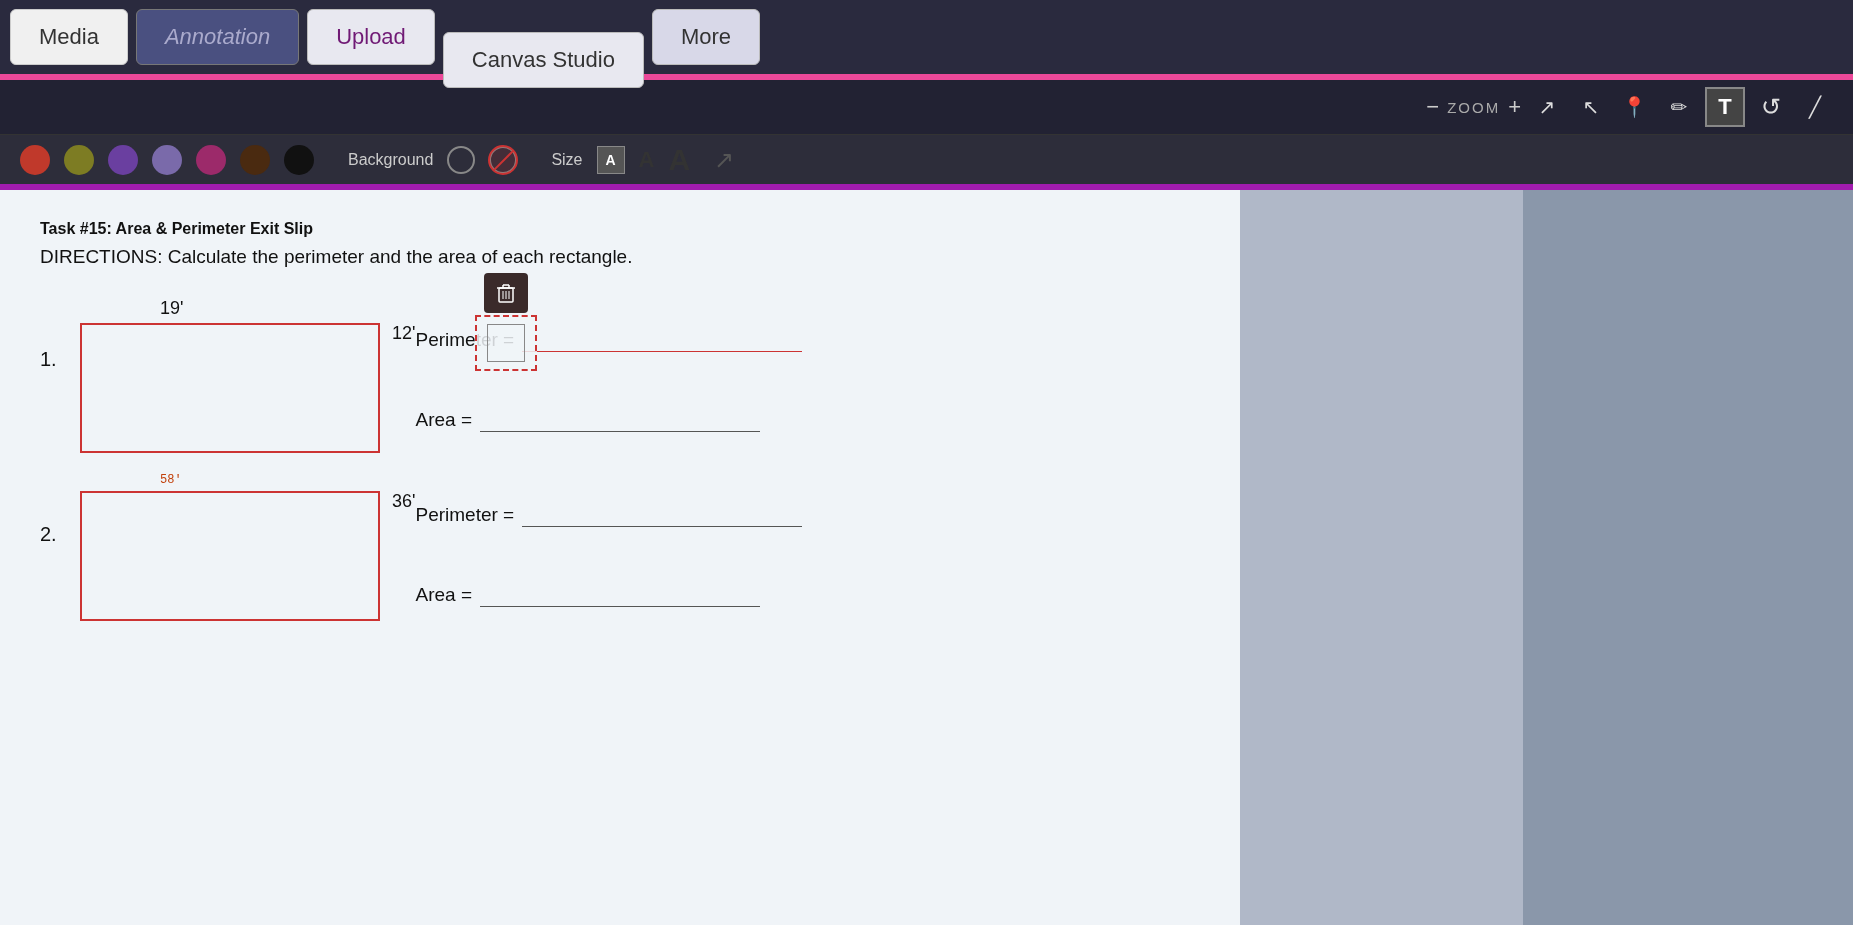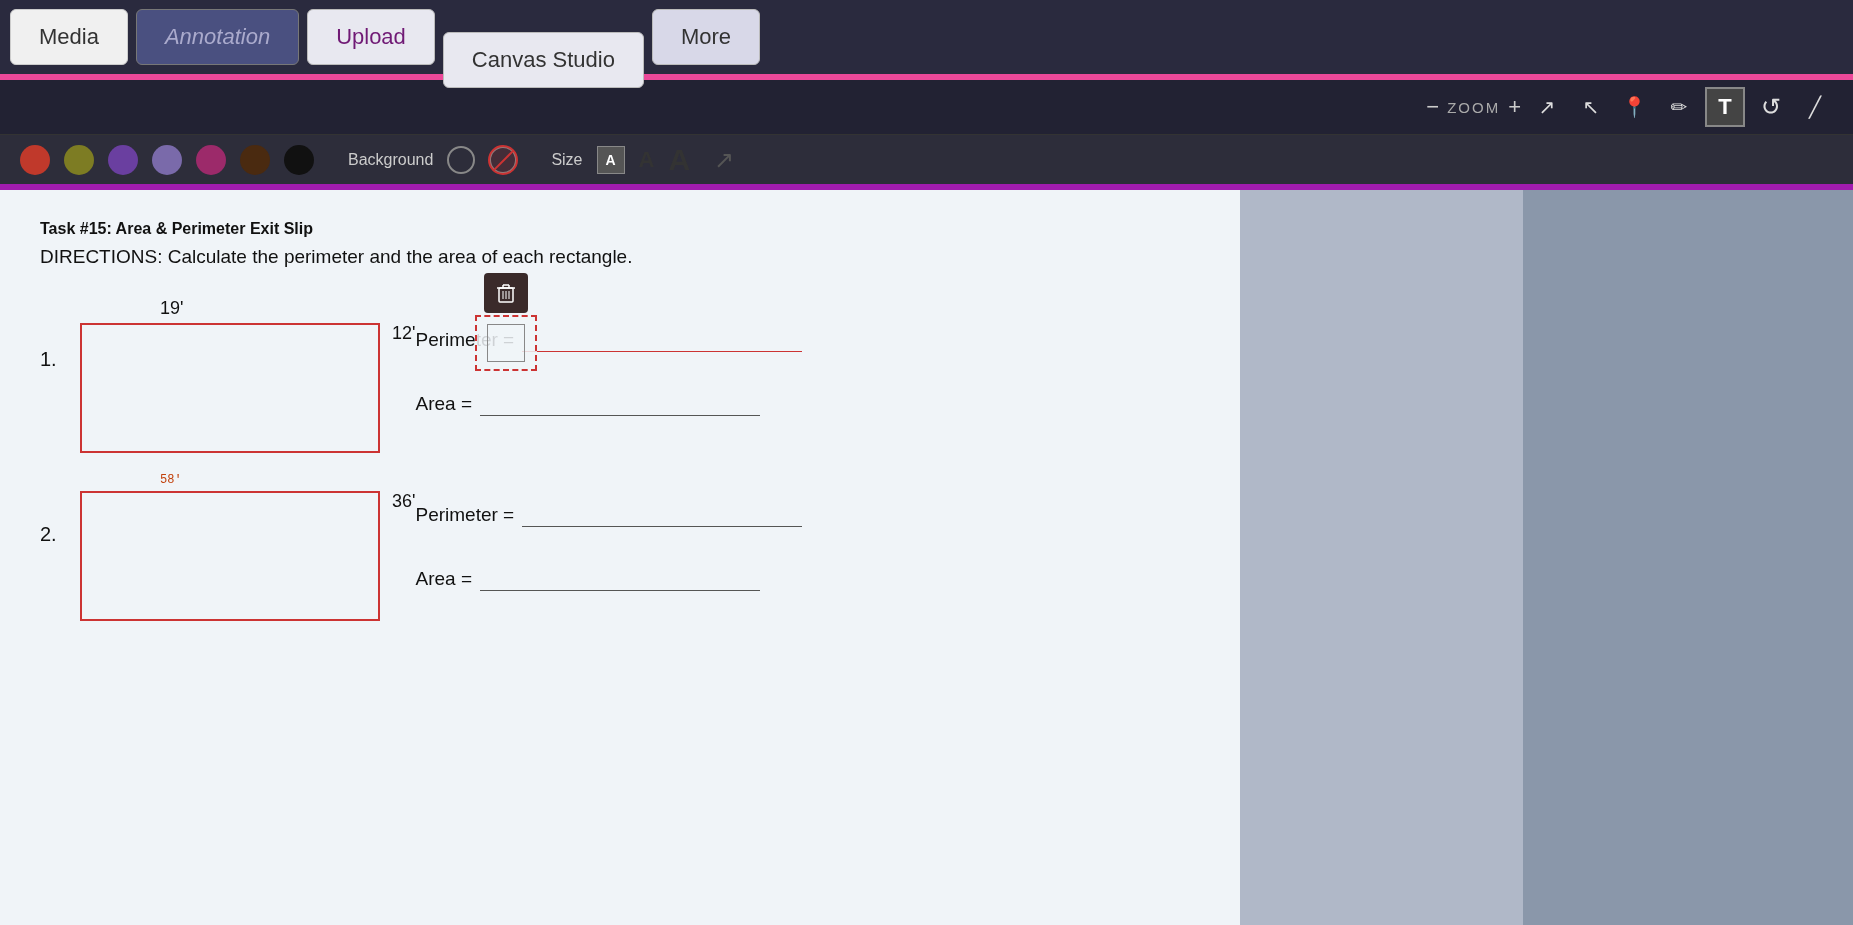--- a/index.html
+++ b/index.html
@@ -240,21 +240,21 @@
     .rect-box {
       width: 300px;
       height: 130px;
       border: 2px solid #cc3333;
       background: transparent;
     }
     .problem-right {
       display: flex;
       flex-direction: column;
       justify-content: center;
-      gap: 40px;
+      gap: 56px;
       padding-top: 30px;
       flex: 1;
     }
     .answer-line-row {
       display: flex;
       align-items: center;
       gap: 8px;
       font-size: 19px;
       color: #111;
     }

